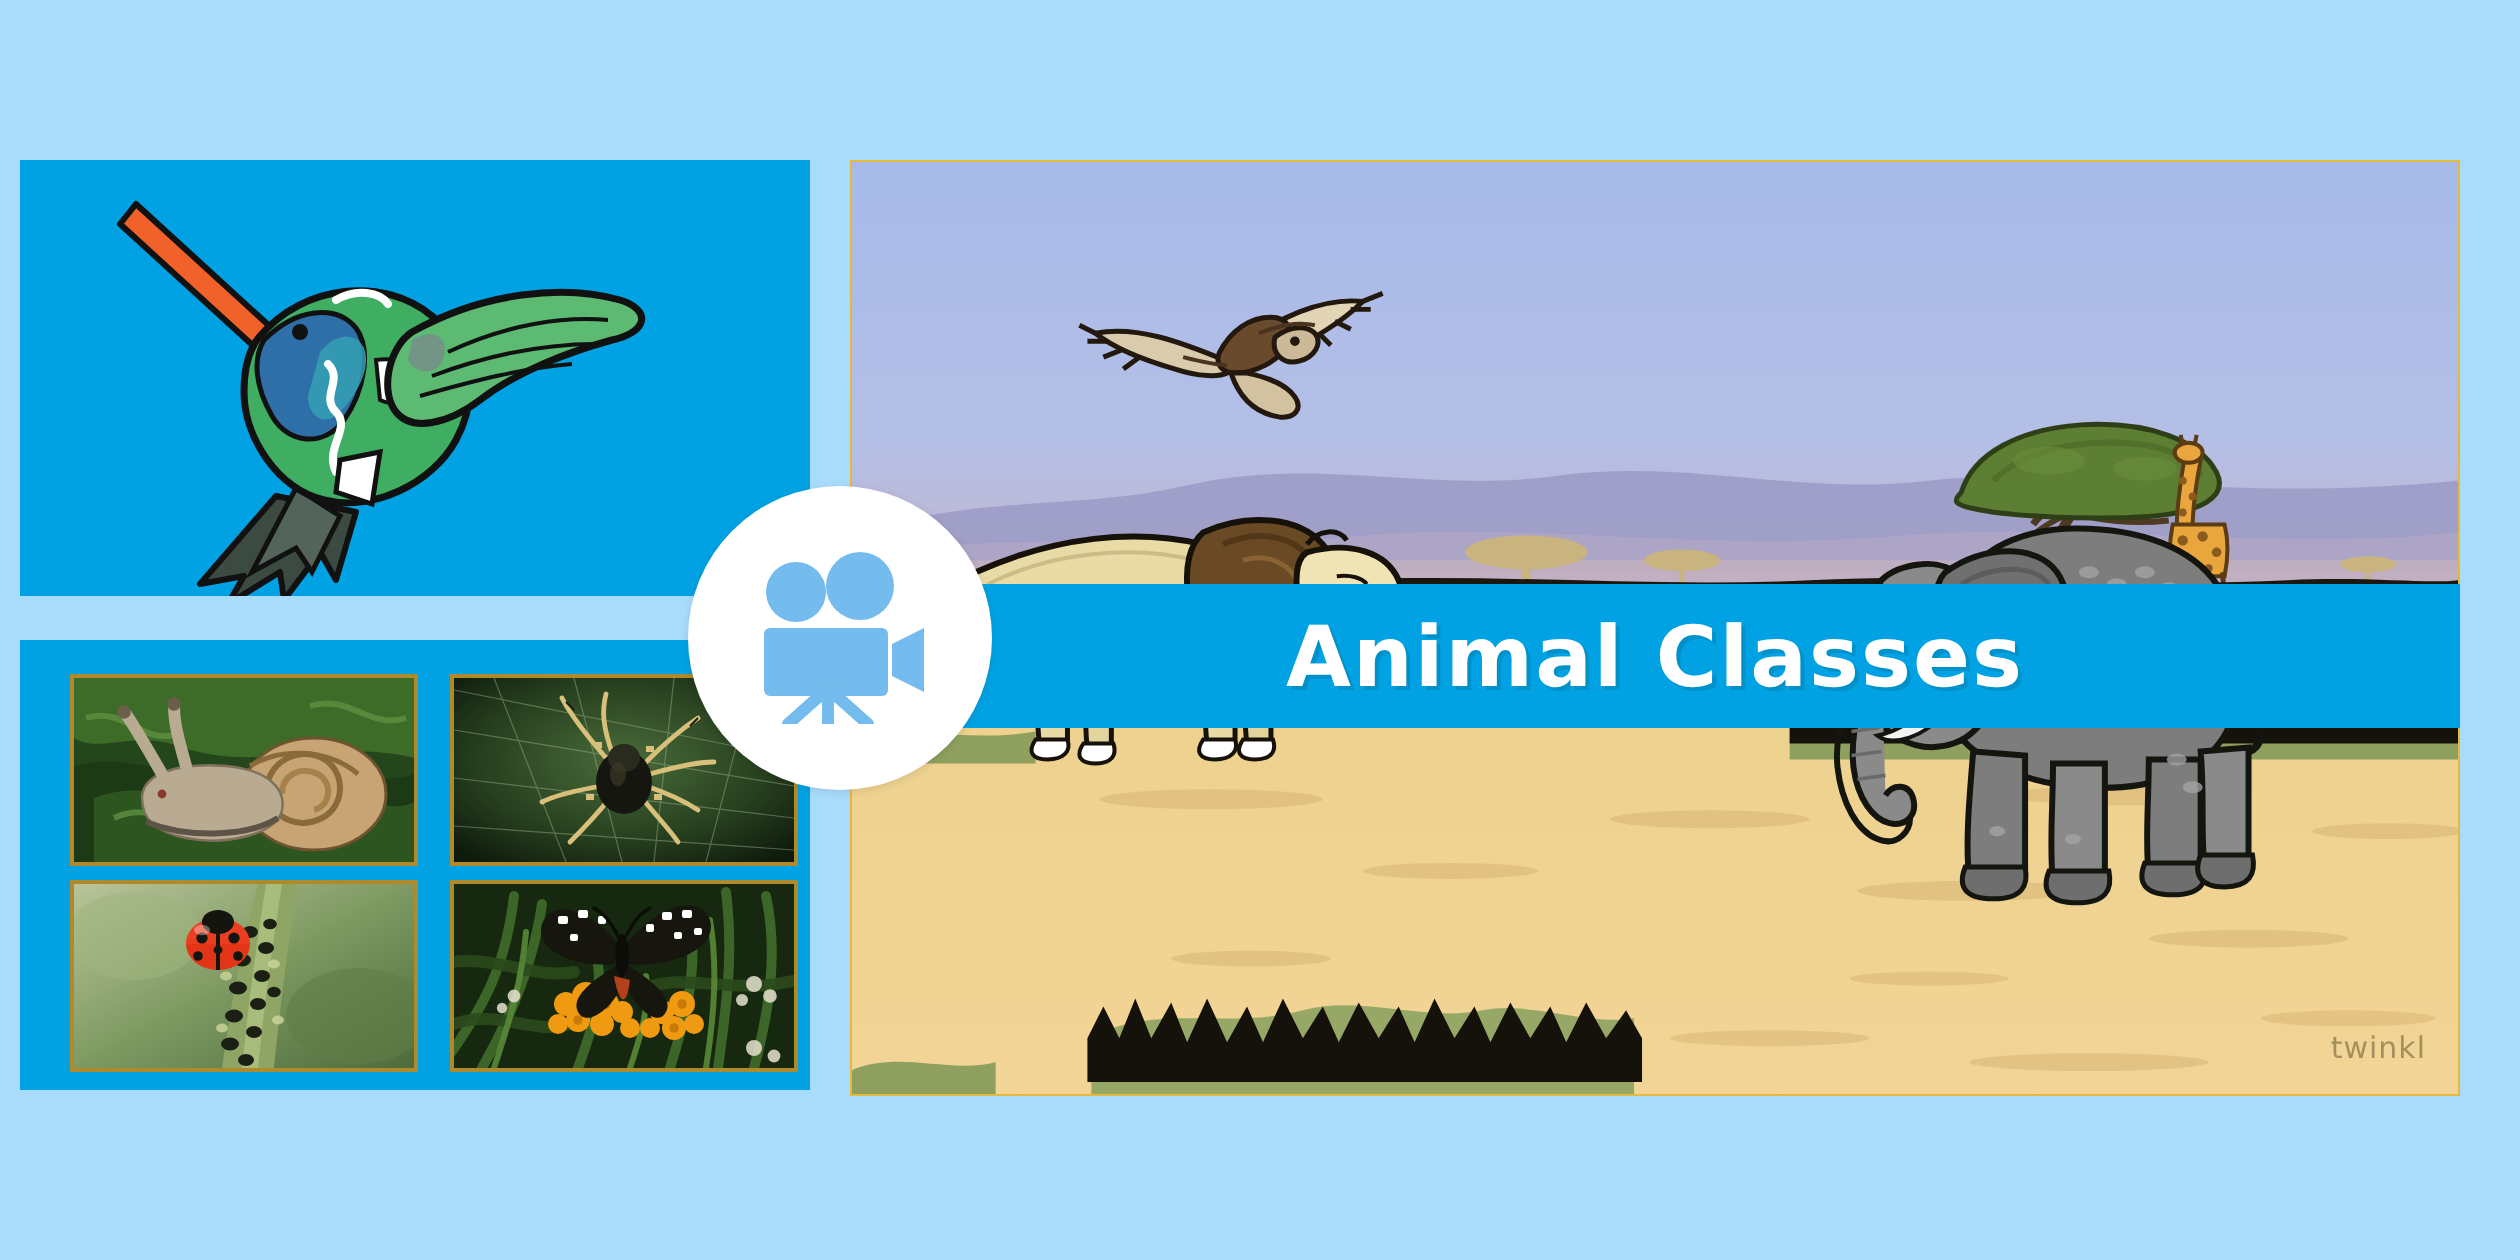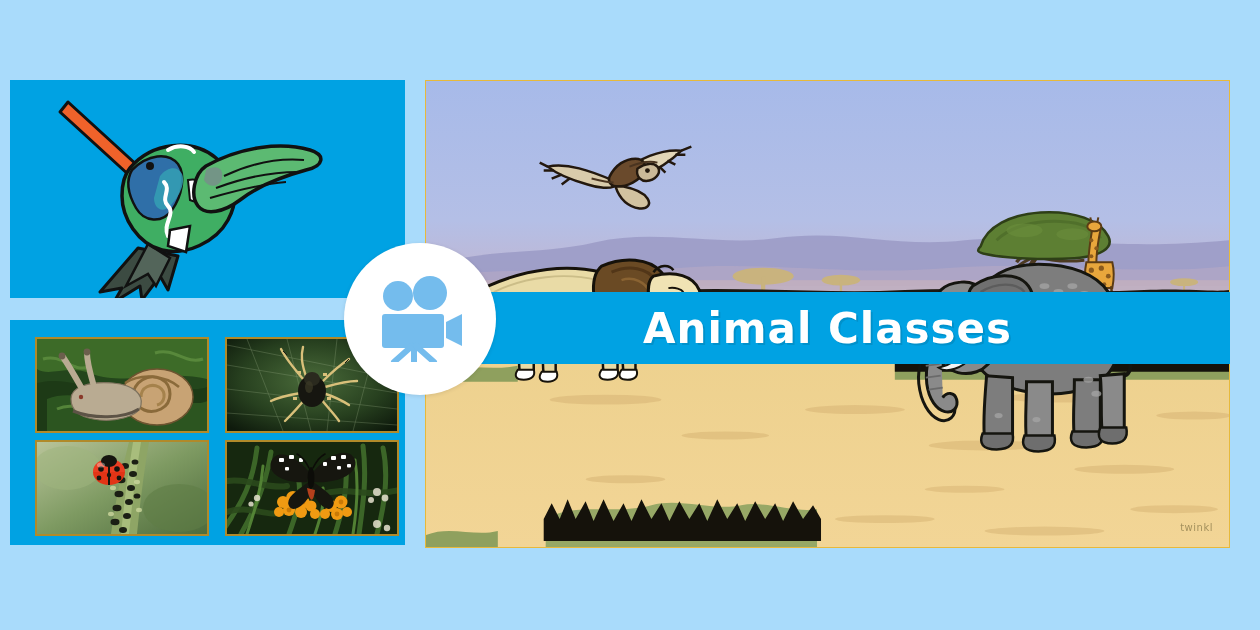--- a/index.html
+++ b/index.html
@@ -49,21 +49,21 @@
   .play-badge{
     position:absolute;left:344px;top:243px;width:152px;height:152px;
     border-radius:50%;background:#ffffff;
     box-shadow:0 1px 4px rgba(0,0,0,0.10);
     display:flex;align-items:center;justify-content:center;
   }
   .play-badge svg{display:block;}
 
   
   .wm{
-    position:absolute;font-size:10px;color:#8a7a4a;opacity:.75;
+    position:absolute;font-size:15px;color:#8a7a4a;opacity:.75;
     font-family:"DejaVu Sans",sans-serif;letter-spacing:.5px;
   }
   .wm-right{right:16px;bottom:14px;}
 </style>
 </head>
 <body>
 
 <div class="stage">
 
   <div class="panel-bird">

